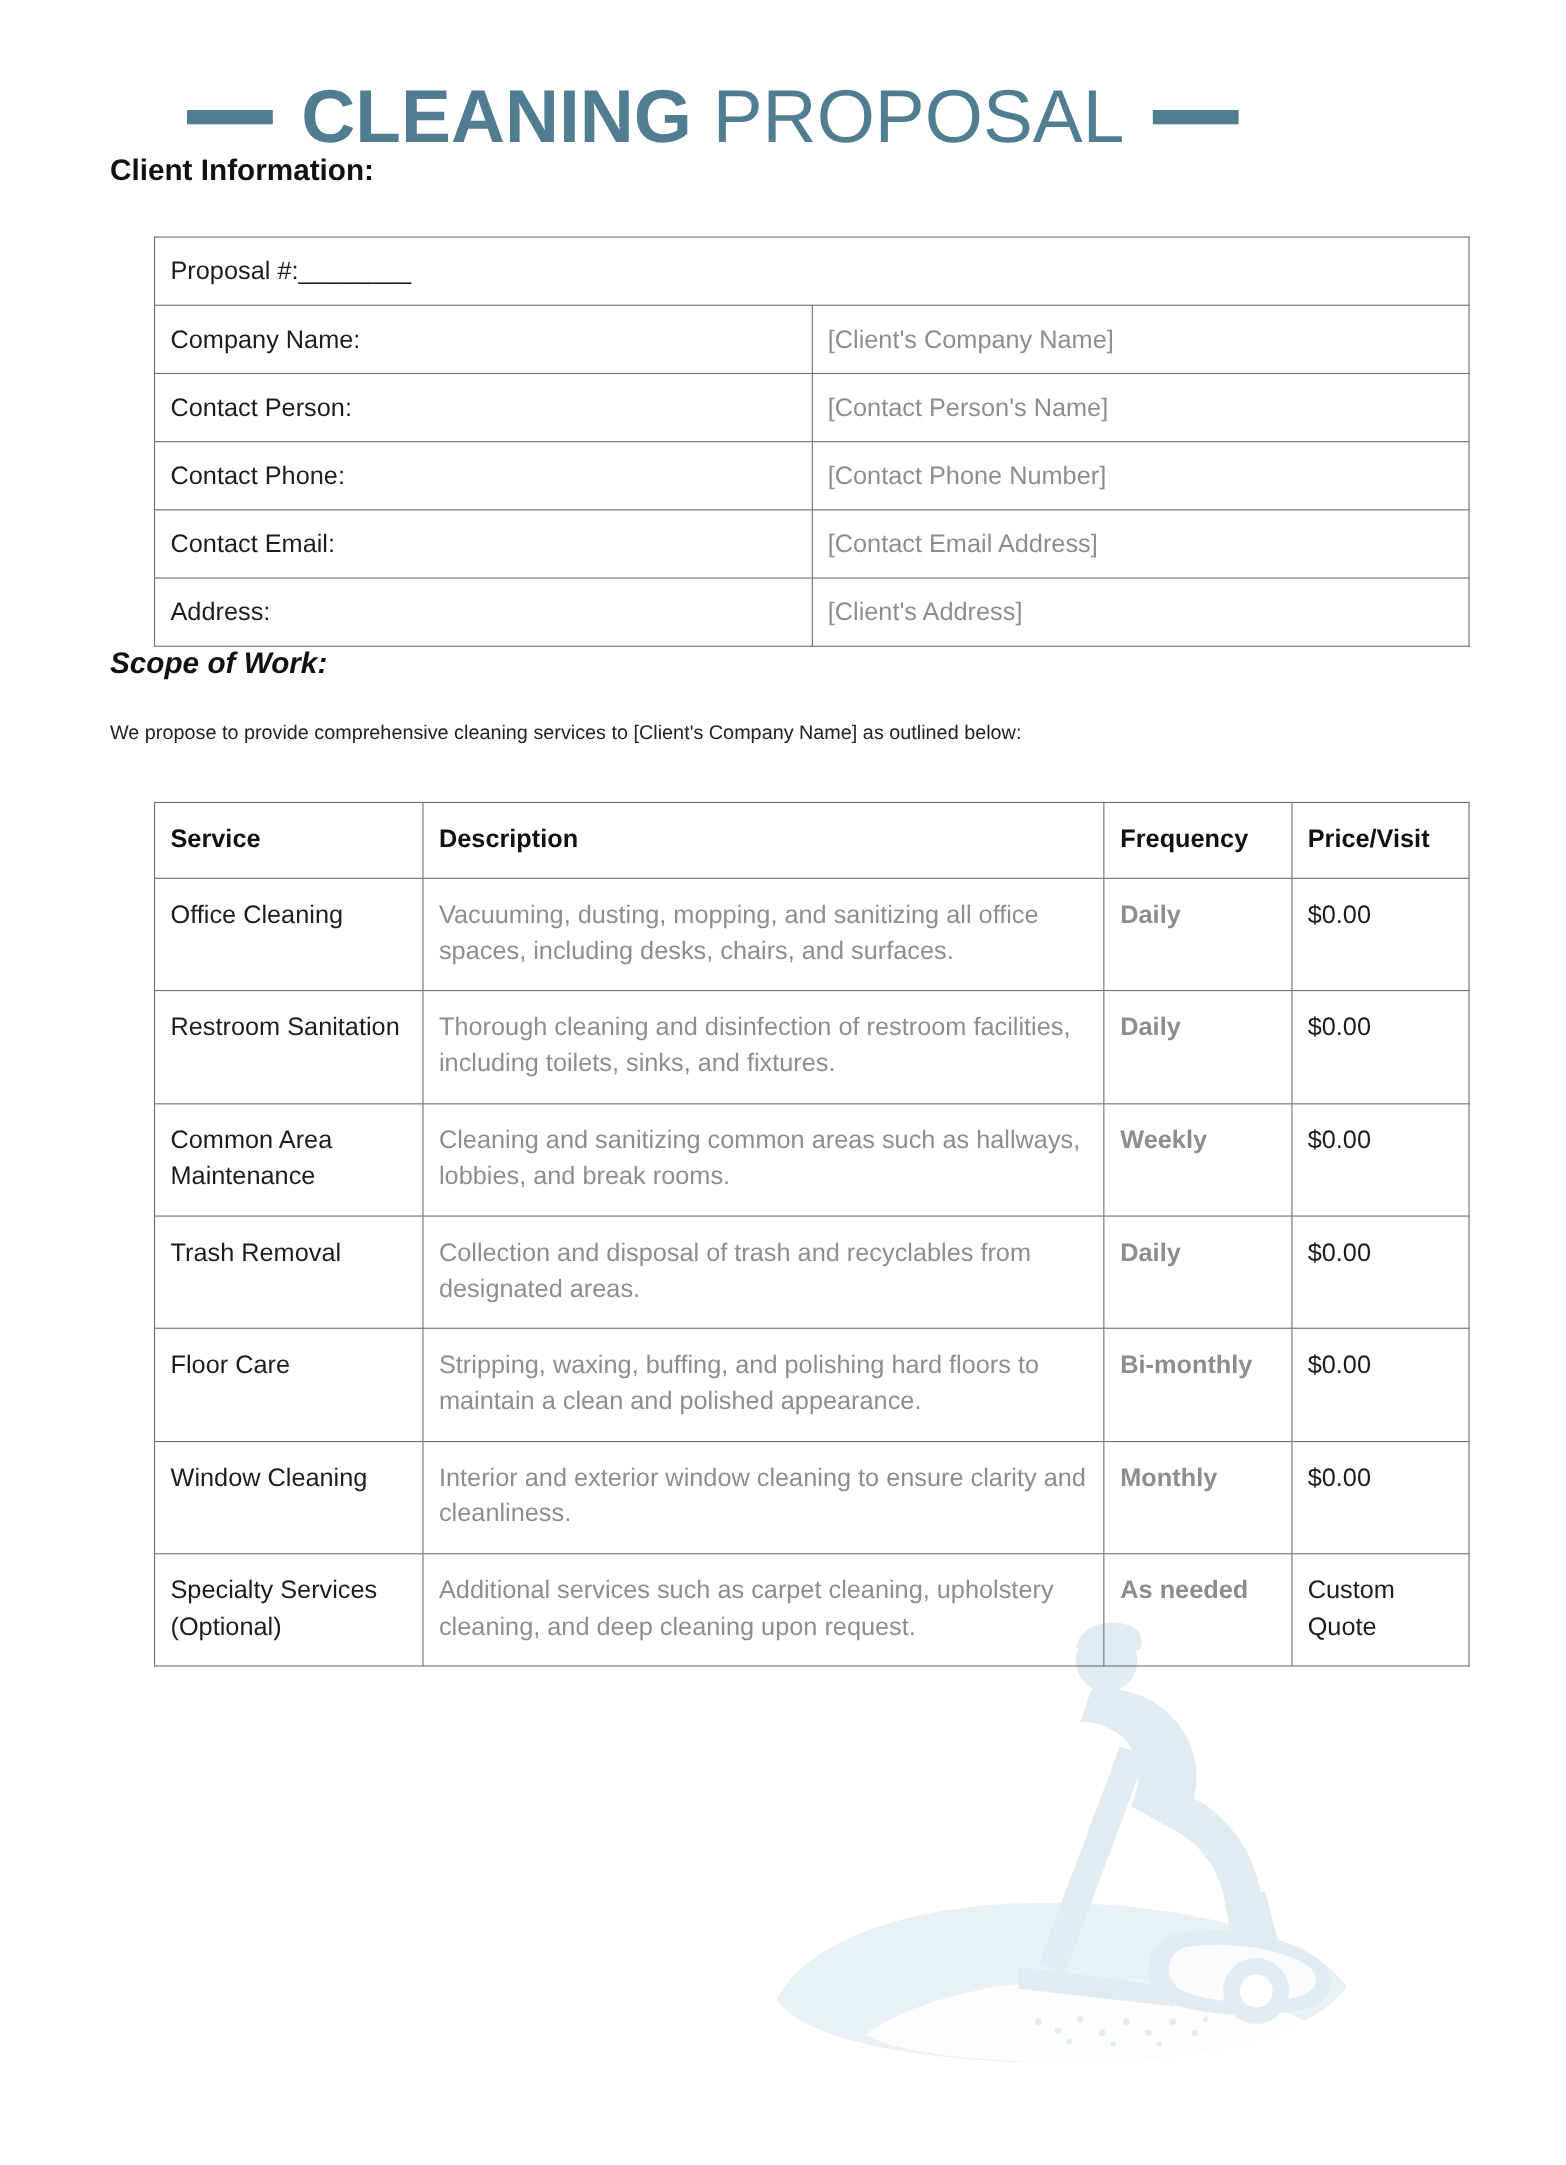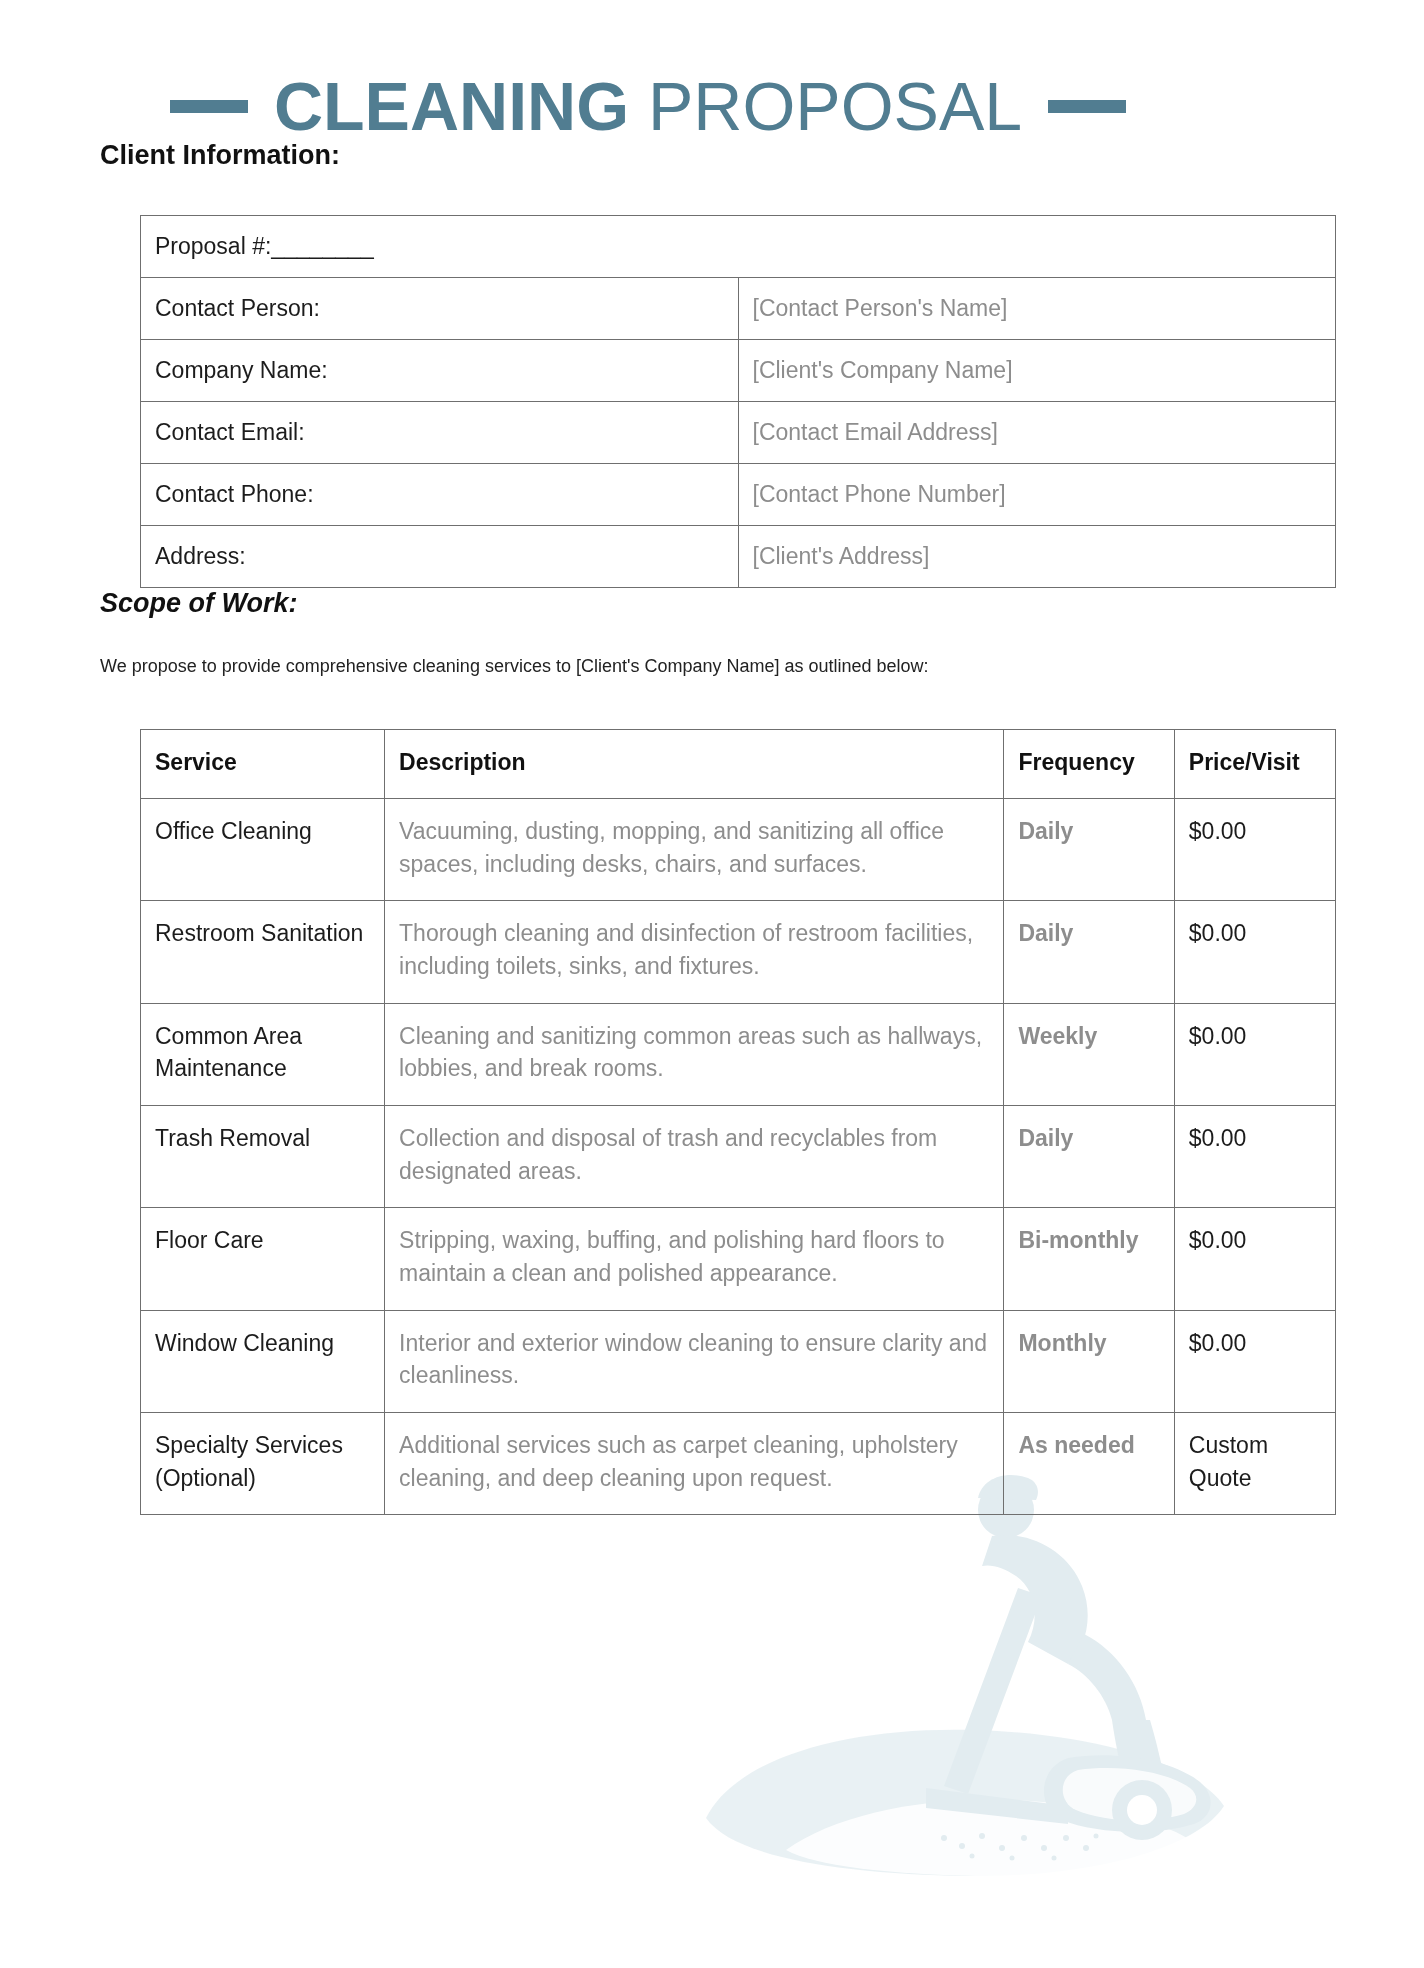--- a/index.html
+++ b/index.html
@@ -193,34 +193,34 @@
   <div class="content">
 
     <h2 class="section-heading heading-client">Client Information:</h2>
 
     <table class="client-table">
       <tbody>
         <tr>
           <td class="wide" colspan="2">Proposal #:________</td>
         </tr>
         <tr>
+          <td class="lbl">Company Name:</td>
+          <td class="val">[Client's Company Name]</td>
+        </tr>
+        <tr>
           <td class="lbl">Contact Person:</td>
           <td class="val">[Contact Person's Name]</td>
         </tr>
         <tr>
-          <td class="lbl">Company Name:</td>
-          <td class="val">[Client's Company Name]</td>
+          <td class="lbl">Contact Phone:</td>
+          <td class="val">[Contact Phone Number]</td>
         </tr>
         <tr>
           <td class="lbl">Contact Email:</td>
           <td class="val">[Contact Email Address]</td>
-        </tr>
-        <tr>
-          <td class="lbl">Contact Phone:</td>
-          <td class="val">[Contact Phone Number]</td>
         </tr>
         <tr>
           <td class="lbl">Address:</td>
           <td class="val">[Client's Address]</td>
         </tr>
       </tbody>
     </table>
 
     <h2 class="section-heading heading-scope">Scope of Work:</h2>
 

